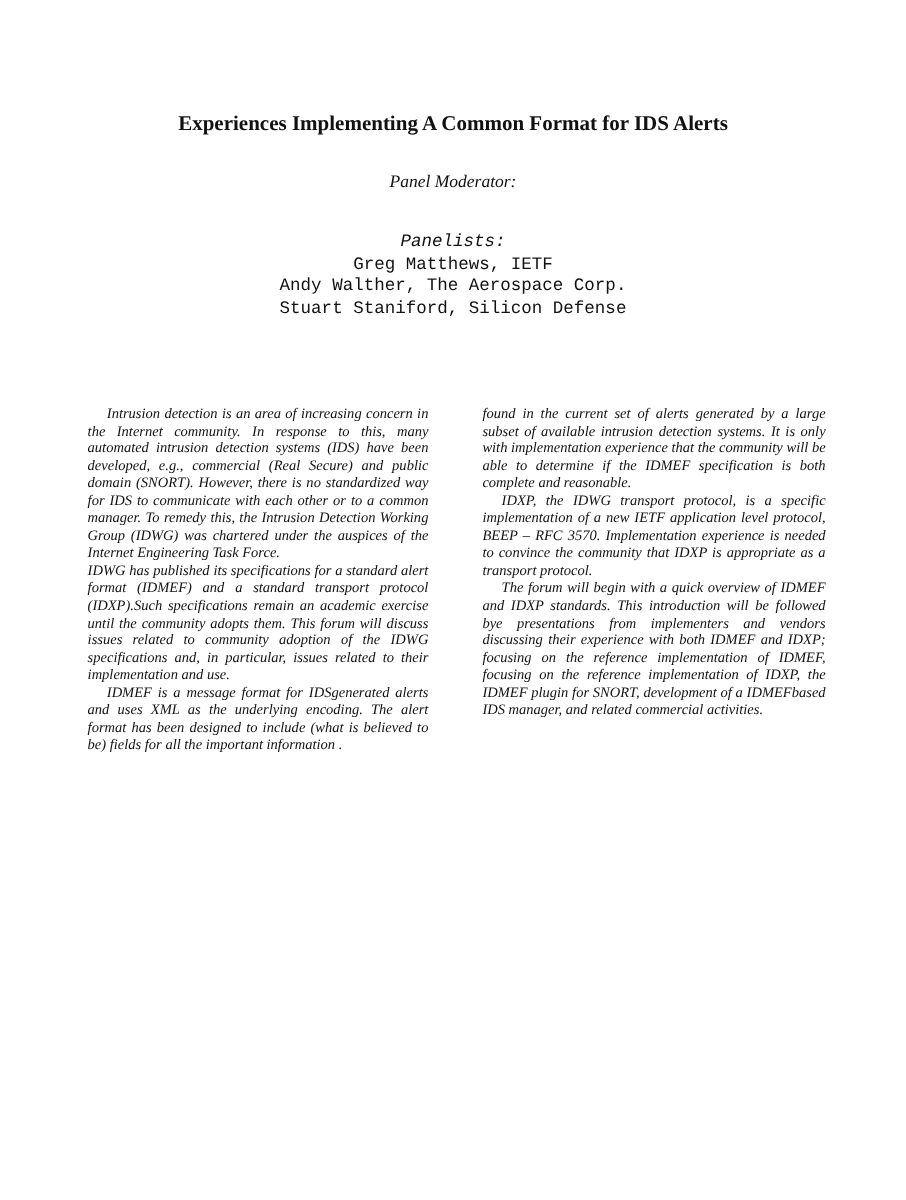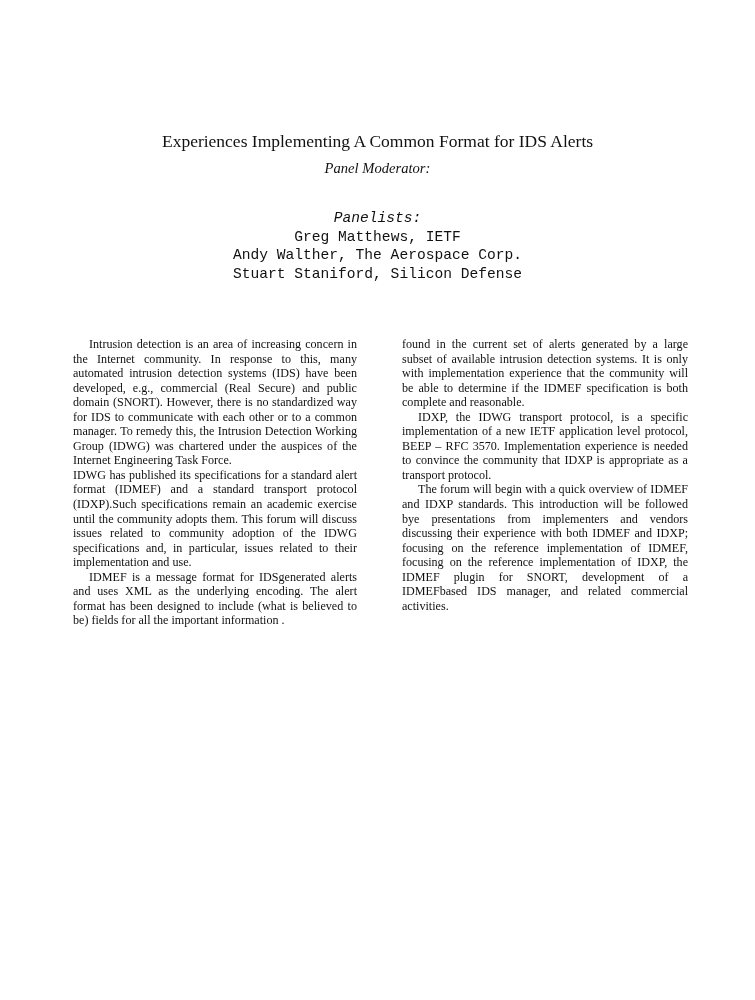--- a/index.html
+++ b/index.html
@@ -1,27 +1,27 @@
 <!DOCTYPE html>
 <html><head>
   <meta charset="utf-8">
   <style>
     html, body { margin: 0; padding: 0; background: #ffffff; }
     body { width: 755px; height: 1000px; position: relative; overflow: hidden;
            font-family: "Liberation Serif", serif; color: #111; }
     .title { position: absolute; top: 92px; left: 0; width: 755px; text-align: center;
-             font-weight: normal; font-size: 17.5px; letter-spacing: 0; margin-top: 39px; }
+             font-weight: bold; font-size: 17.5px; letter-spacing: 0; }
     .center-block { position: absolute; left: 0; width: 755px; text-align: center;
-                    font-size: 14.6px; line-height: 18.5px; margin-top: 16px; }
+                    font-size: 14.6px; line-height: 18.5px; }
     .center-block .label { font-style: italic; }
     .moderator { top: 143px; }
     .panelists { top: 193px; font-family: Liberation Mono, monospace; }
     .col { position: absolute; top: 337px; font-size: 12.1px; line-height: 14.55px;
            text-align: justify; }
-    .col p { margin: 0; }
+    .col p { margin: 0; font-style: italic; }
     .col p.indent { text-indent: 16px; }
     .col-left { left: 73px; width: 284px; }
     .col-right { left: 402px; width: 286px; }
   </style>
 </head>
 <body>
 
 <div class="title">Experiences Implementing A Common Format for IDS Alerts</div>
 
 <div class="center-block moderator">

